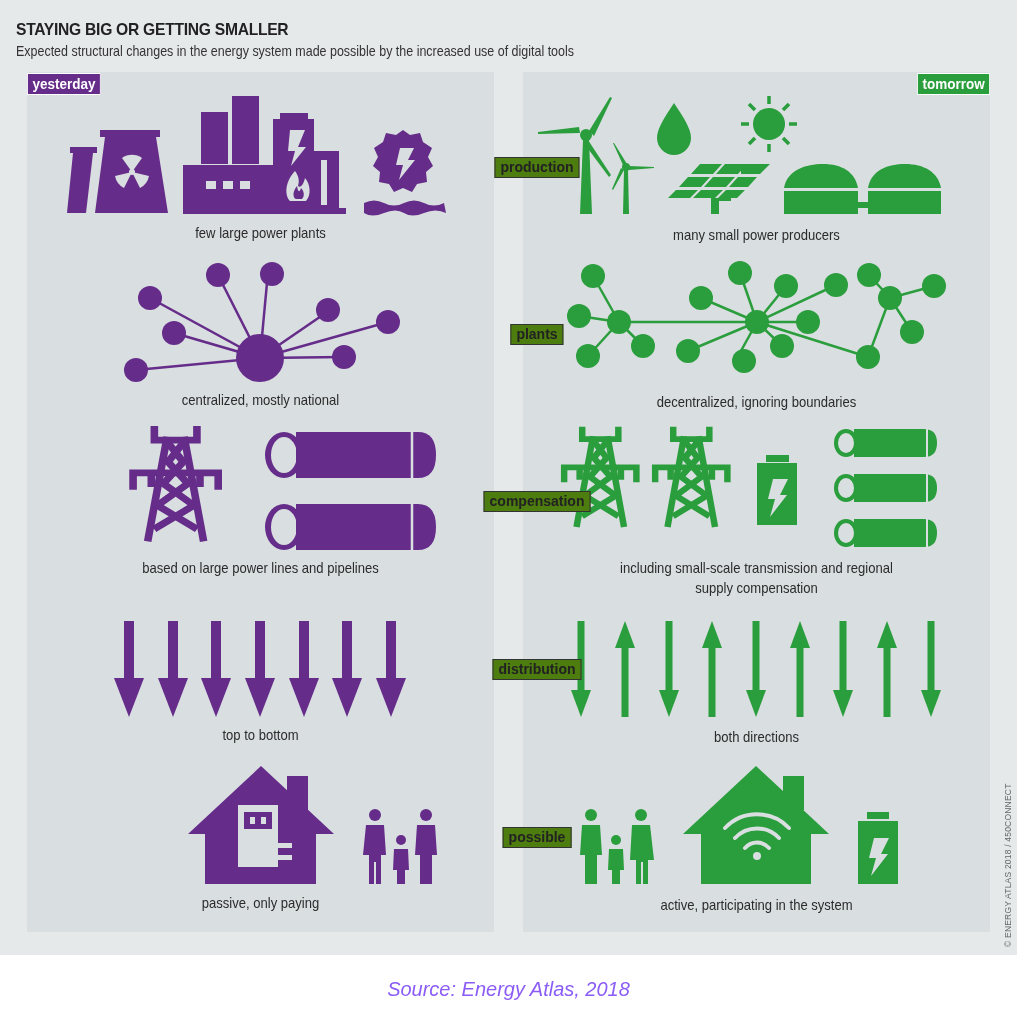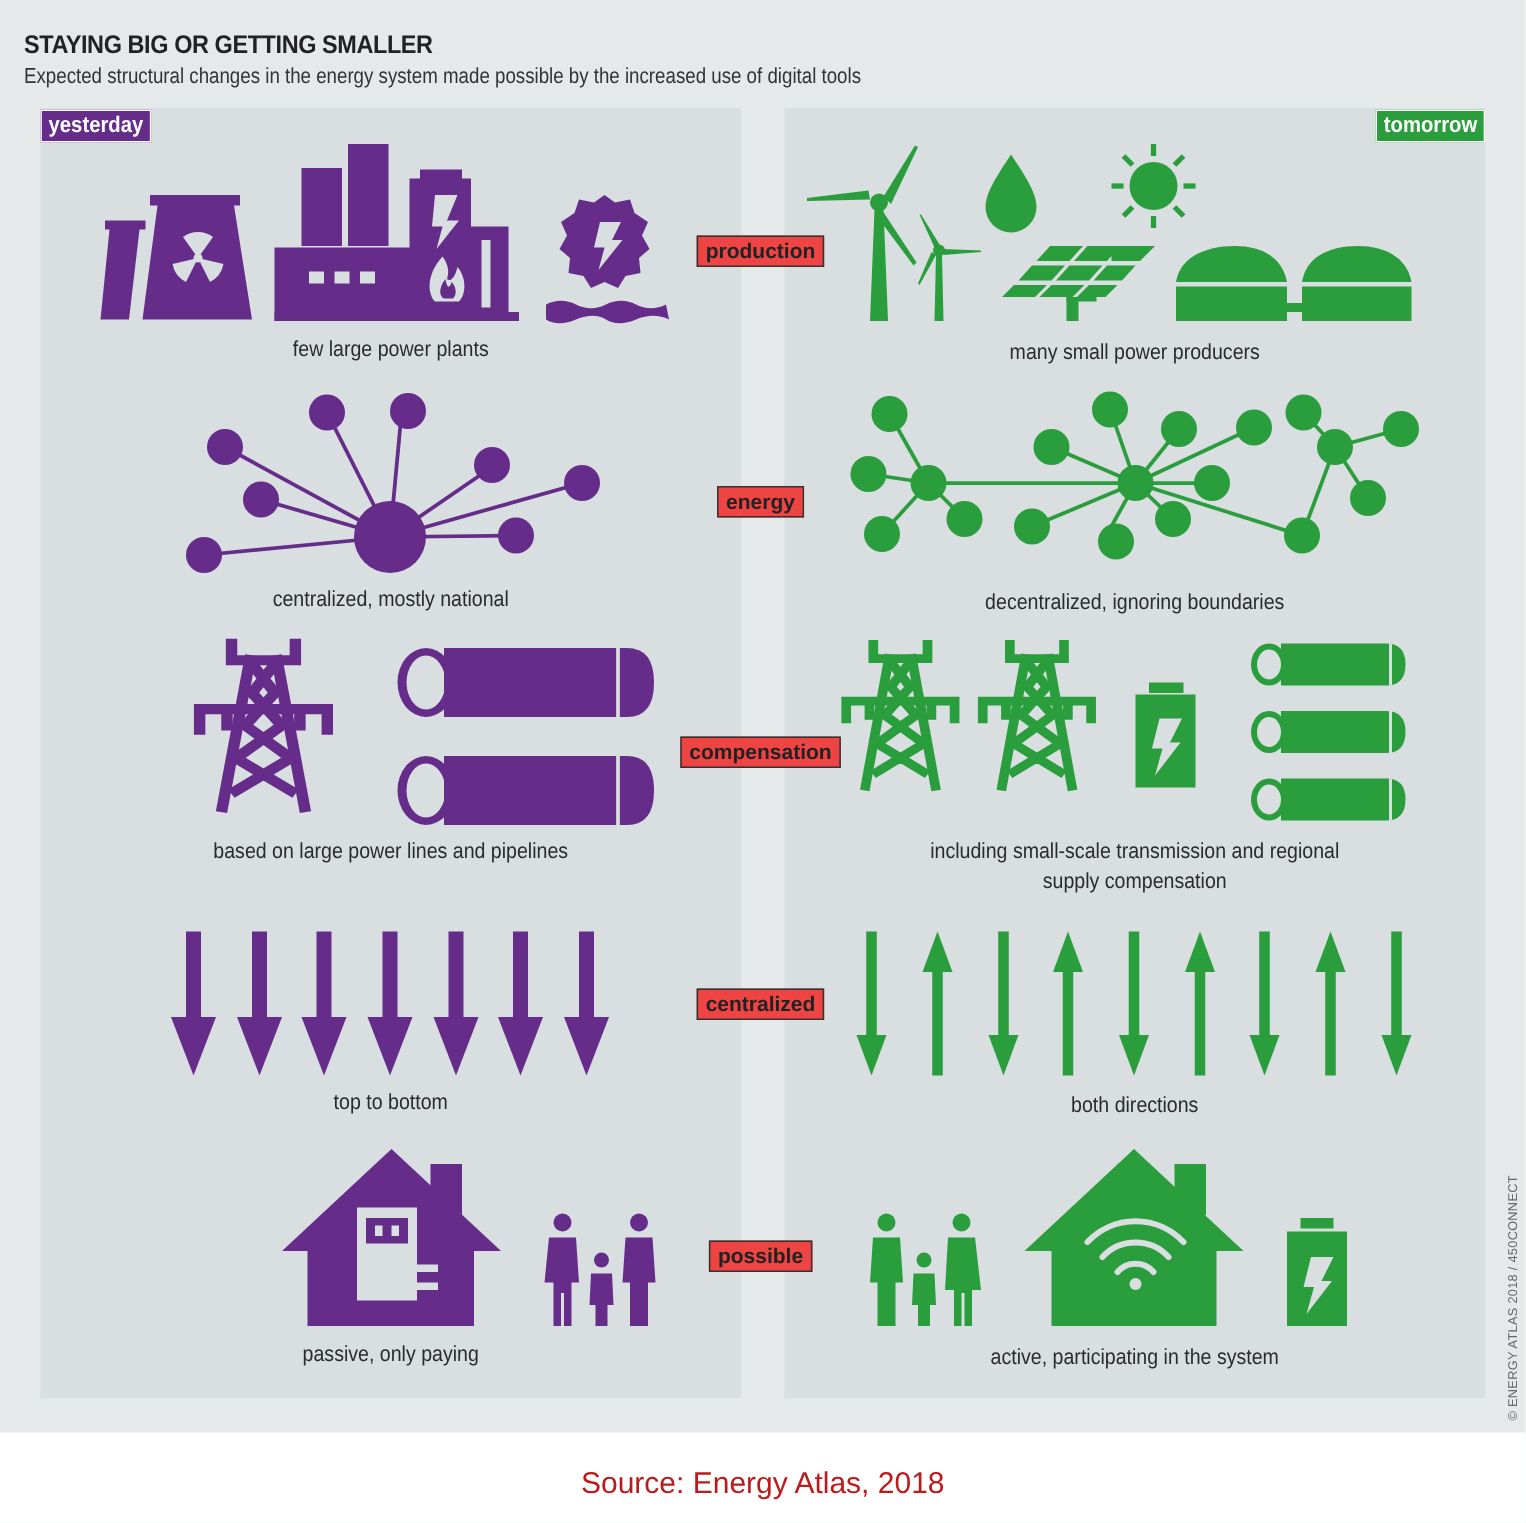--- a/index.html
+++ b/index.html
@@ -10,23 +10,23 @@
   .panel { position:absolute; top:72px; height:860px; background:#d9dee0; }
   .panel.left { left:27px; width:467px; }
   .panel.right { left:523px; width:467px; }
   .tag { position:absolute; top:73px; color:#fff; font-weight:bold; font-size:15px; padding:1px 5px 2px 5px; transform:scaleX(0.9); }
   .tag.y { left:27px; background:#652c8a; transform-origin:left; border:1px solid #fff; }
   .tag.t { right:27px; background:#2a9d3c; transform-origin:right; border:1px solid #fff; }
   svg.art { position:absolute; left:0; top:0; width:1017px; height:955px; }
   .cap { position:absolute; font-size:14.5px; color:#2b2b2b; text-align:center; transform:scaleX(0.9); white-space:nowrap; }
   .cap.l { left:27px; width:467px; }
   .cap.r { left:523px; width:467px; line-height:20px; white-space:normal; }
-  .lbl { position:absolute; left:507px; transform:translateX(-50%); background:#ef4444; border:1.5px solid #333; padding:1px 5px 2px 5px; font-weight:bold; font-size:14px; color:#222; white-space:nowrap;text-align:right; }
+  .lbl { position:absolute; left:537px; transform:translateX(-50%); background:#4d7c0f; border:1.5px solid #333; padding:1px 5px 2px 5px; font-weight:bold; font-size:14px; color:#222; white-space:nowrap;text-align:right; }
   .copyright { position:absolute; left:1003px; top:947px; transform-origin:left top; transform:rotate(-90deg); font-size:8.5px; color:#666; white-space:nowrap; letter-spacing:0.2px; }
-  .source { position:absolute; left:0; width:1017px; top:978px; text-align:center; font-size:20px; color:#b91c1c; }
+  .source { position:absolute; left:0; width:1017px; top:978px; text-align:center; font-style:italic; font-size:20px; color:#8b5cf6; }
 </style>
 </head>
 <body>
 
 <div class="frame"></div>
 <div class="title">STAYING BIG OR GETTING SMALLER</div>
 <div class="subtitle">Expected structural changes in the energy system made possible by the increased use of digital tools</div>
 
 <div class="panel left"></div>
 <div class="panel right"></div>
@@ -362,19 +362,19 @@
 <div class="cap l" style="top:392px;">centralized, mostly national</div>
 <div class="cap r" style="top:392px;">decentralized, ignoring boundaries</div>
 <div class="cap l" style="top:560px;">based on large power lines and pipelines</div>
 <div class="cap r" style="top:558px; left:583px; width:347px;">including small-scale transmission and regional supply compensation</div>
 <div class="cap l" style="top:727px;">top to bottom</div>
 <div class="cap r" style="top:727px;">both directions</div>
 <div class="cap l" style="top:895px;">passive, only paying</div>
 <div class="cap r" style="top:895px;">active, participating in the system</div>
 
 <div class="lbl" style="top:157px;">production</div>
-<div class="lbl" style="top:324px;">energy</div>
+<div class="lbl" style="top:324px;">plants</div>
 <div class="lbl" style="top:491px;">compensation</div>
-<div class="lbl" style="top:659px;">centralized</div>
+<div class="lbl" style="top:659px;">distribution</div>
 <div class="lbl" style="top:827px;">possible</div>
 
 <div class="copyright">© ENERGY ATLAS 2018 / 450CONNECT</div>
 <div class="source">Source: Energy Atlas, 2018</div>
 
 </body></html>

